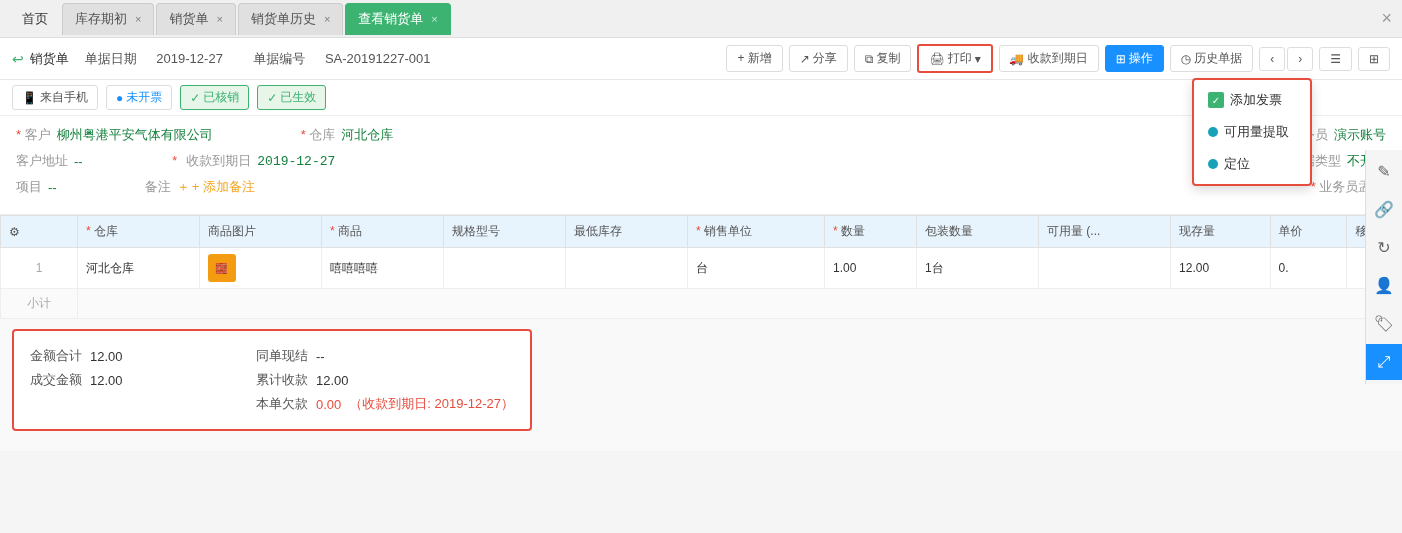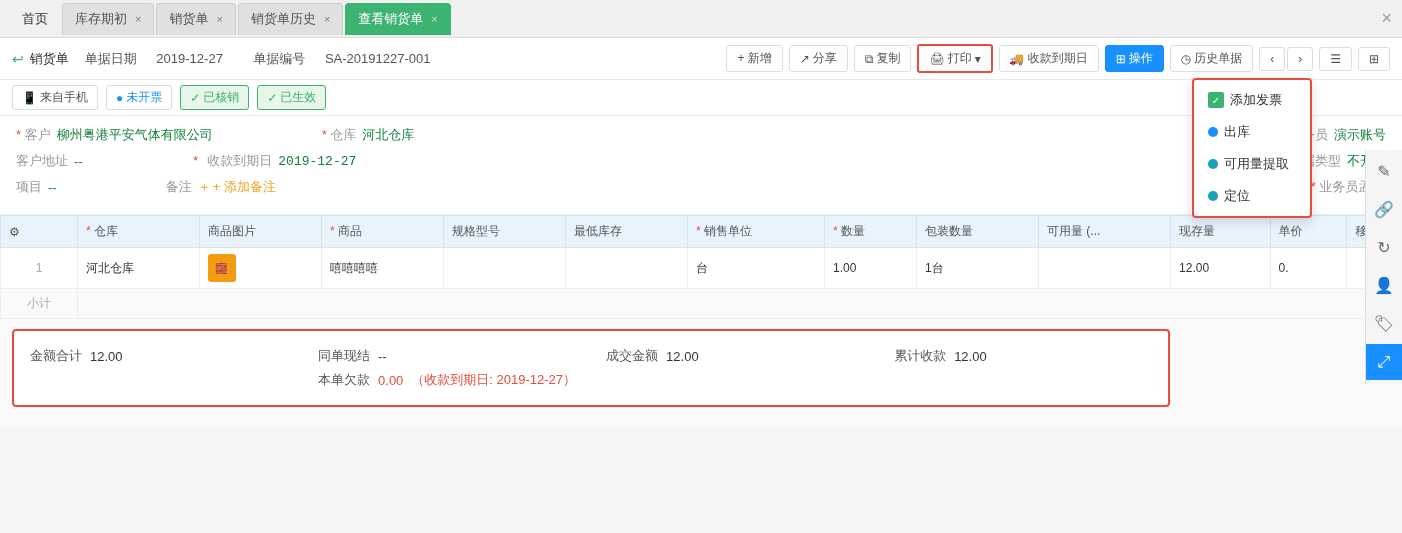--- a/index.html
+++ b/index.html
@@ -43,21 +43,21 @@
       display: flex; align-items: center; gap: 3px;
       padding: 4px 10px; border: 1px solid #ddd;
       border-radius: 3px; background: #fff; cursor: pointer;
       font-size: 12px; color: #555;
     }
     .btn-action.blue { background: #1890ff; color: #fff; border-color: #1890ff; }
     .nav-arrows { display: flex; gap: 2px; }
 
     
     .form-area { background: #fff; padding: 10px 16px; border-bottom: 1px solid #eee; }
-    .form-row { display: flex; gap: 29px; margin-bottom: 8px; align-items: center; }
+    .form-row { display: flex; gap: 8px; margin-bottom: 8px; align-items: center; }
     .form-field { display: flex; align-items: center; gap: 6px; }
     .field-label { color: #999; font-size: 13px; white-space: nowrap; }
     .field-label.required::before { content: '* '; color: #e74c3c; }
     .field-value { color: #15803d; font-size: 13px; }
     .field-add { color: #f5a623; cursor: pointer; display: flex; align-items: center; gap: 2px; }
 
     
     .sub-toolbar {
       display: flex; align-items: center;
       background: #fff; border-bottom: 1px solid #eee;
@@ -88,21 +88,21 @@
     .product-thumb { width: 28px; height: 28px; background: #f39c12; border-radius: 3px; display: flex; align-items: center; justify-content: center; color: white; font-size: 10px; }
 
     
     .payment-box {
       background: #fff; border: 2px solid #e74c3c;
       border-radius: 4px; padding: 16px;
       margin: 10px 12px; display: inline-block;
       min-width: 520px;
     }
     .payment-title { font-weight: bold; font-size: 14px; margin-bottom: 12px; }
-    .payment-grid { display: grid; grid-template-columns: 1fr 1fr 1fr 1fr; gap: 6px 30px; }
+    .payment-grid { display: grid; grid-template-columns: 1fr; gap: 6px 30px; }
     .payment-row { display: flex; align-items: center; gap: 8px; }
     .payment-label { color: #555; font-size: 13px; white-space: nowrap; }
     .payment-value { color: #333; font-size: 13px; }
     .payment-value.red { color: #e74c3c; }
 
     
     .right-sidebar {
       position: fixed; right: 0; top: 50%; transform: translateY(-50%);
       display: flex; flex-direction: column; gap: 2px;
       background: #f5f5f5; border-left: 1px solid #ddd;
@@ -220,24 +220,20 @@
     </div>
     <button class="btn-action">☰</button>
     <button class="btn-action">⊞</button>
   </div>
 </div>
 
 <div class="dropdown-menu">
   <div class="dropdown-item">
     <span class="icon-box green-bg">✓</span>
     <span>添加发票</span>
-  </div>
-  <div class="dropdown-item">
-    <span class="icon-circle blue"></span>
-    <span>出库</span>
   </div>
   <div class="dropdown-item">
     <span class="icon-circle teal"></span>
     <span>可用量提取</span>
   </div>
   <div class="dropdown-item">
     <span class="icon-circle teal"></span>
     <span>定位</span>
   </div>
 </div>

